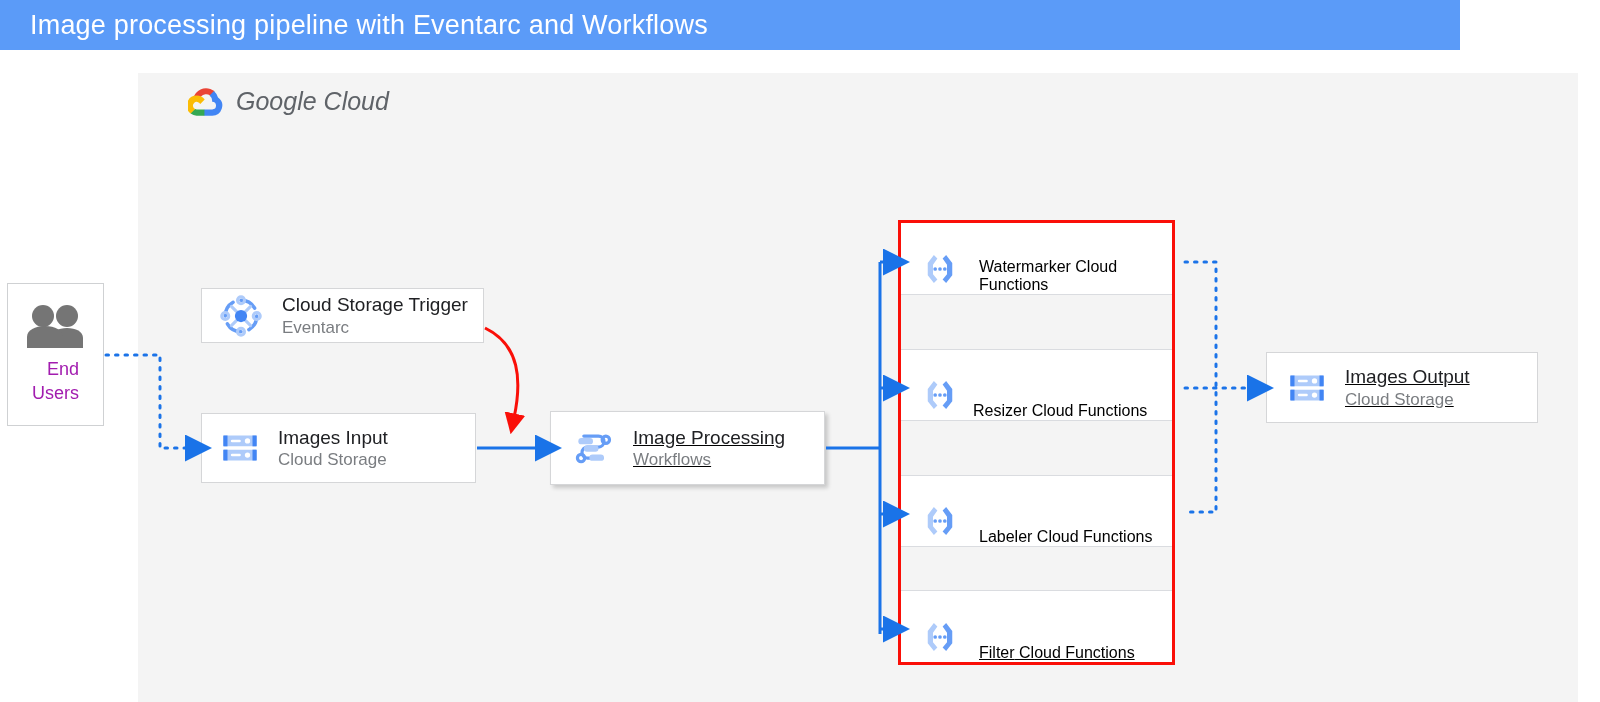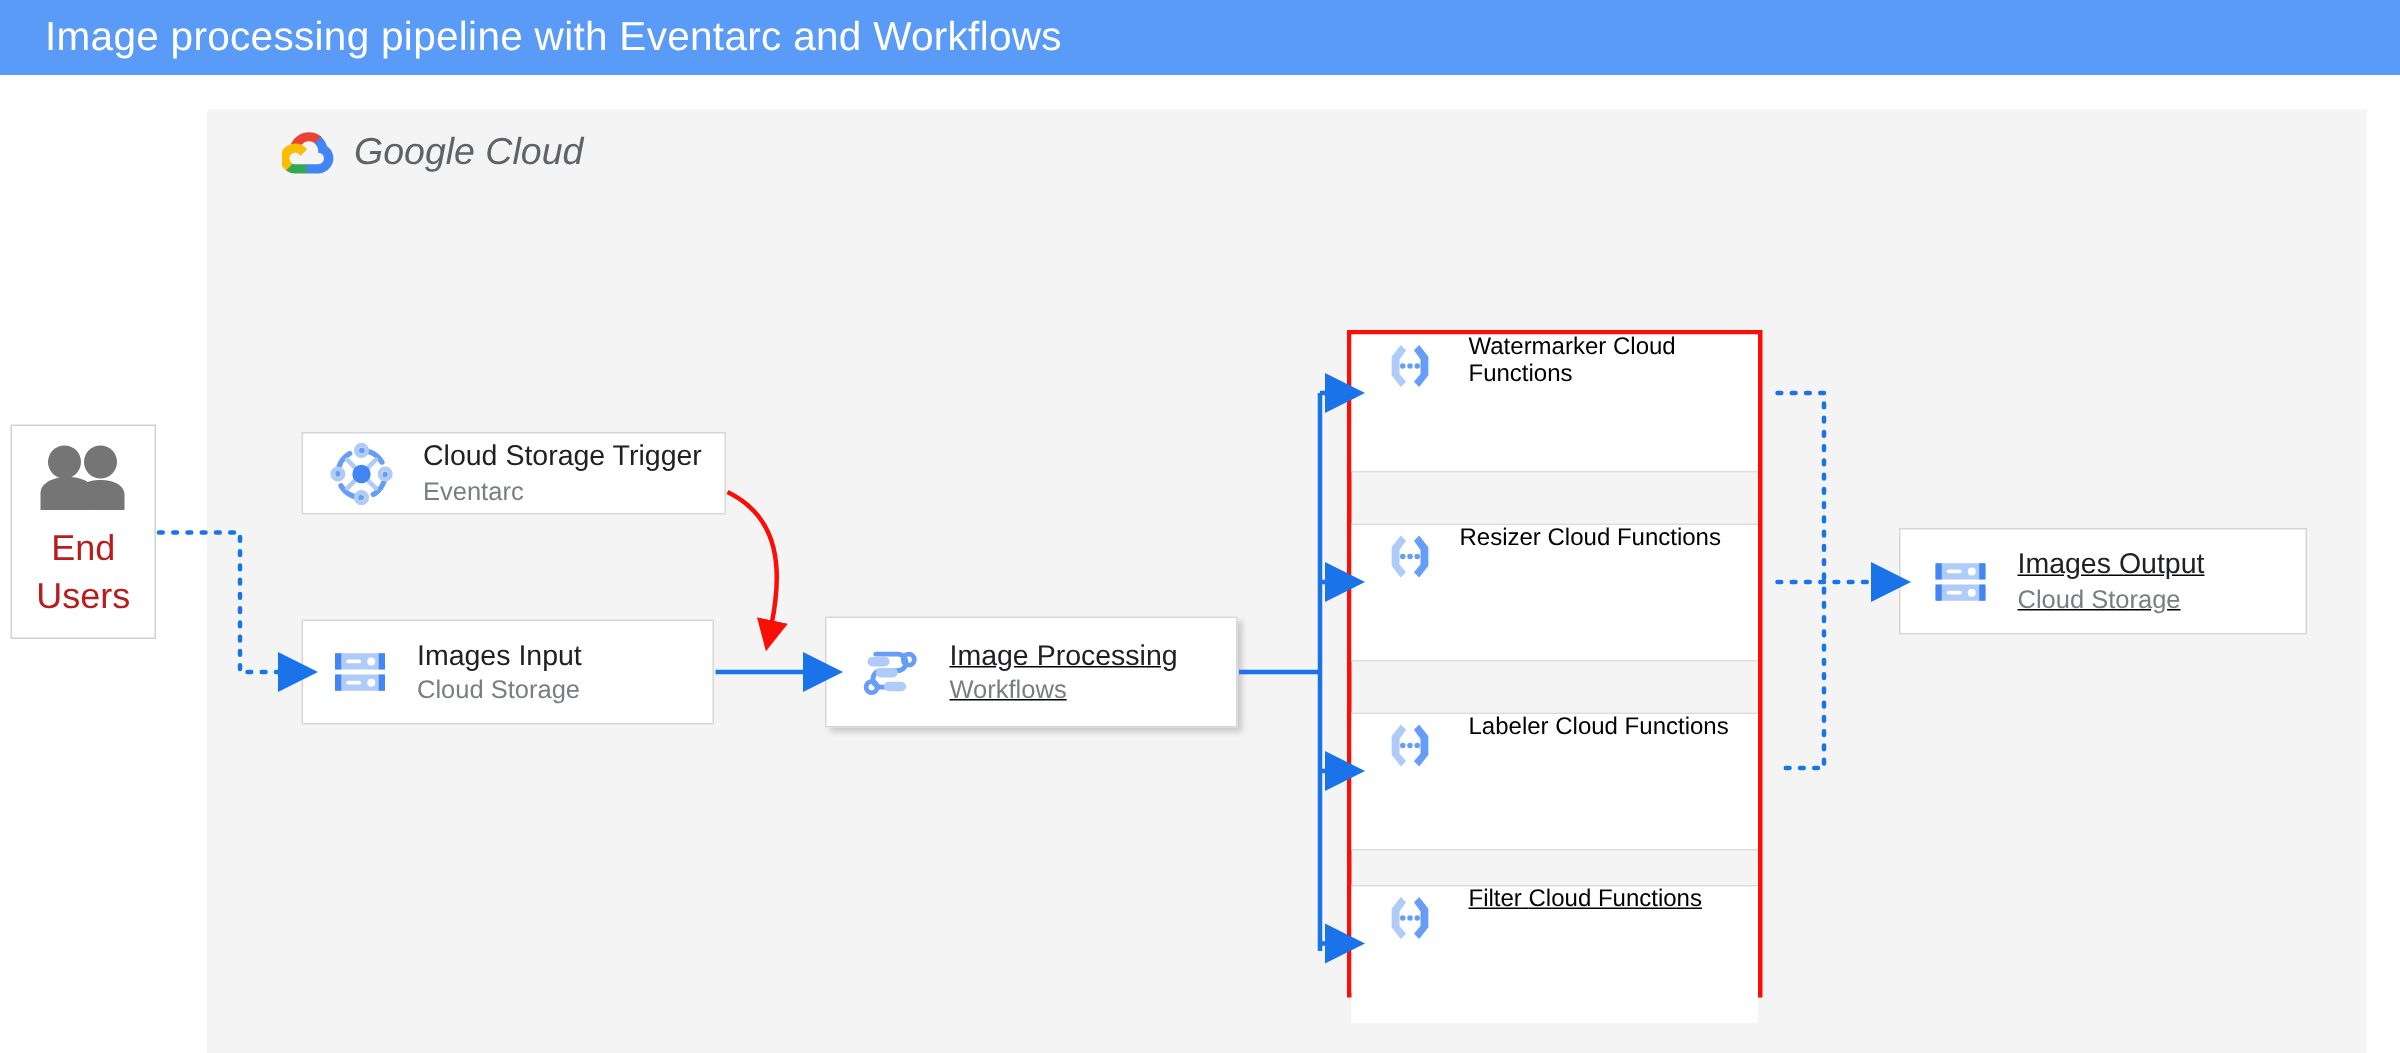--- a/index.html
+++ b/index.html
@@ -12,21 +12,21 @@
     height: 702px;
     position: relative;
     font-family: "Liberation Sans", sans-serif;
     overflow: hidden;
   }
 
   
   .titlebar {
     position: absolute;
     left: 0; top: 0;
-    width: 1600px;
+    width: 1460px;
     height: 50px;
     background: #5b9bf8;
   }
   .titlebar .title-text {
     position: absolute;
     left: 30px;
     top: 50%;
     transform: translateY(-50%);
     color: #ffffff;
     font-size: 27px;
@@ -99,23 +99,23 @@
   
   #end-users {
     left: 7px; top: 283px;
     width: 97px; height: 143px;
     flex-direction: column;
     justify-content: center;
     border: 1px solid #cfd1d3;
   }
   #end-users .people-ico { margin-bottom: 10px; }
   #end-users .eu-label {
-    font-size: 24px;
-    color: #b91c1c;
-    text-align: center;
+    font-size: 18px;
+    color: #a21caf;
+    text-align: right;
     line-height: 1.3;
   }
 
   #trigger-node { left: 201px; top: 288px; width: 283px; height: 55px; padding-left: 18px; gap: 20px; }
   #images-input-node { left: 201px; top: 413px; width: 275px; height: 70px; padding-left: 18px; gap: 18px; }
   #workflows-node { left: 550px; top: 411px; width: 275px; height: 74px; padding-left: 20px; gap: 18px; }
   #images-output-node { left: 1266px; top: 352px; width: 272px; height: 71px; padding-left: 20px; gap: 18px; text-decoration: underline; }
 
   
   .functions-group {
@@ -123,27 +123,27 @@
     left: 898px; top: 220px;
     width: 277px; height: 445px;
     border: 3px solid #fa0f08;
     box-sizing: border-box;
     background: #f4f4f4;
   }
   .fn-card {
     position: absolute;
     left: 0;
     width: 271px;
-    height: 92px;
+    height: 72px;
     background: #ffffff;
     border-top: 1px solid #dadce0;
     border-bottom: 1px solid #dadce0;
     box-sizing: border-box;
     display: flex;
-    align-items: flex-start;
+    align-items: flex-end;
     padding-left: 18px;
     gap: 18px;
   }
   .fn-card.first { border-top: none; }
   .fn-card.last  { border-bottom: none; text-decoration: underline; }
 
   
   #wires {
     position: absolute;
     left: 0; top: 0;

